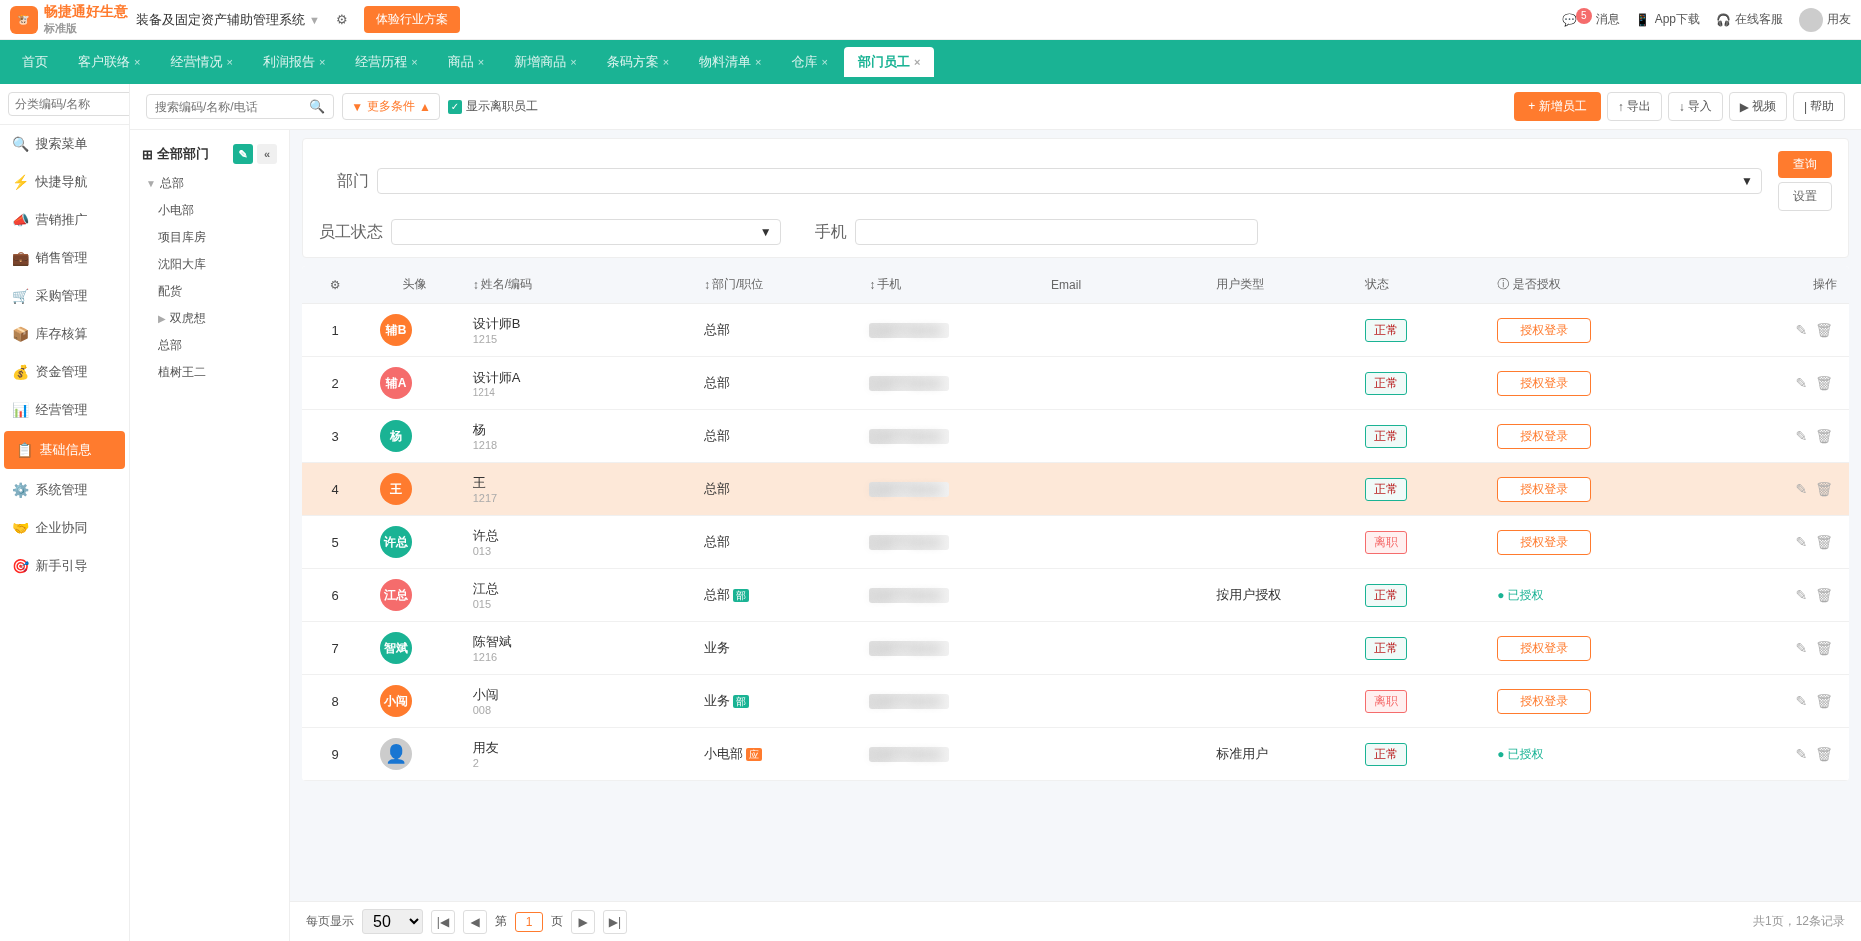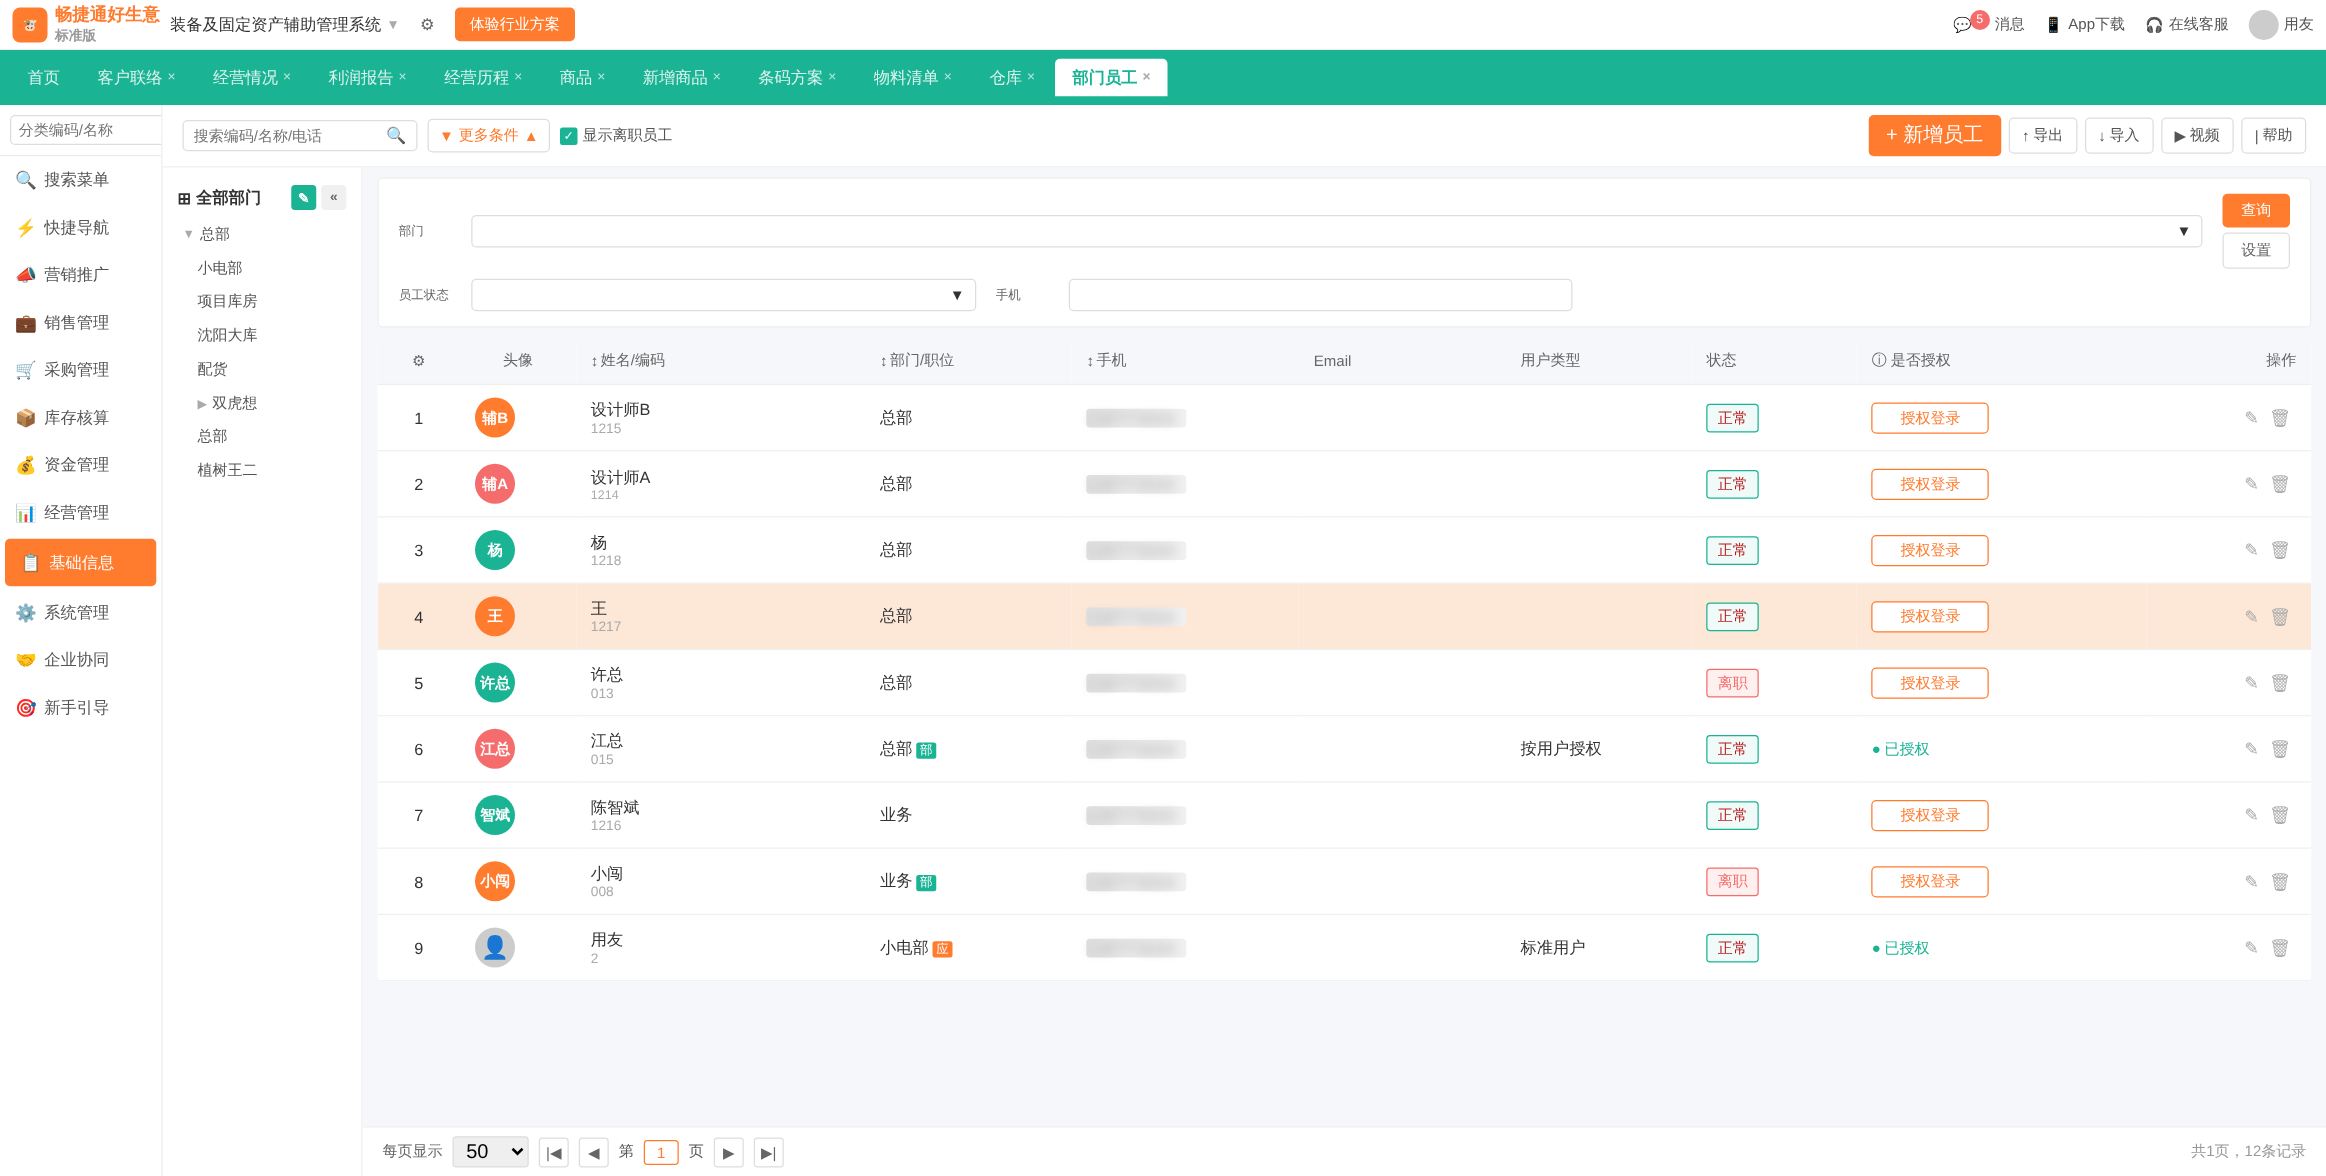--- a/index.html
+++ b/index.html
@@ -61,29 +61,29 @@
 
     
     .filter-bar { background: #fff; padding: 8px 16px; border-bottom: 1px solid #eee; display: flex; align-items: center; gap: 8px; }
     .filter-search { display: flex; align-items: center; border: 1px solid #ddd; border-radius: 4px; padding: 4px 8px; gap: 4px; }
     .filter-search input { border: none; outline: none; font-size: 12px; width: 150px; }
     .filter-search .s-icon { color: #aaa; font-size: 13px; }
     .more-conditions { display: flex; align-items: center; gap: 4px; color: #ff7b2e; font-size: 12px; cursor: pointer; border: 1px solid #ddd; border-radius: 4px; padding: 4px 8px; }
     .show-resigned { display: flex; align-items: center; gap: 4px; font-size: 12px; color: #555; cursor: pointer; }
     .checkbox-green { width: 14px; height: 14px; background: #1ab394; border-radius: 2px; display: flex; align-items: center; justify-content: center; color: white; font-size: 10px; }
     .toolbar-right { margin-left: auto; display: flex; align-items: center; gap: 6px; }
-    .add-btn { background: #ff7b2e; color: white; border: none; border-radius: 4px; padding: 6px 14px; font-size: 16px; cursor: pointer; display: flex; align-items: center; gap: 4px; }
+    .add-btn { background: #ff7b2e; color: white; border: none; border-radius: 4px; padding: 6px 14px; font-size: 12px; cursor: pointer; display: flex; align-items: center; gap: 4px; }
     .action-btn { border: 1px solid #ddd; background: #fff; border-radius: 4px; padding: 5px 10px; font-size: 12px; cursor: pointer; display: flex; align-items: center; gap: 3px; color: #555; }
 
     
     .advanced-filter { background: #fff; border: 1px solid #eee; border-radius: 4px; margin: 8px 12px; padding: 12px 16px; }
     .filter-row { display: flex; align-items: center; gap: 16px; margin-bottom: 8px; }
     .filter-row:last-child { margin-bottom: 0; }
     .filter-field { display: flex; align-items: center; gap: 8px; flex: 1; }
-    .filter-label { color: #666; font-size: 10px; white-space: nowrap; min-width: 50px; text-align: left; }
+    .filter-label { color: #666; font-size: 16px; white-space: nowrap; min-width: 50px; text-align: right; }
     .filter-input { flex: 1; border: 1px solid #ddd; border-radius: 4px; padding: 5px 8px; font-size: 12px; outline: none; }
     .filter-select { flex: 1; border: 1px solid #ddd; border-radius: 4px; padding: 5px 8px; font-size: 12px; outline: none; background: white; display: flex; align-items: center; justify-content: space-between; cursor: pointer; }
     .filter-actions { display: flex; flex-direction: column; gap: 4px; }
     .query-btn { background: #ff7b2e; color: white; border: none; border-radius: 4px; padding: 5px 14px; font-size: 12px; cursor: pointer; }
     .reset-btn { background: #fff; color: #666; border: 1px solid #ddd; border-radius: 4px; padding: 5px 14px; font-size: 12px; cursor: pointer; }
 
     
     .table-wrapper { flex: 1; overflow: auto; padding: 0 12px 8px; }
     table { width: 100%; border-collapse: collapse; background: #fff; border-radius: 4px; overflow: hidden; }
     thead tr { background: #f5f7fa; }

